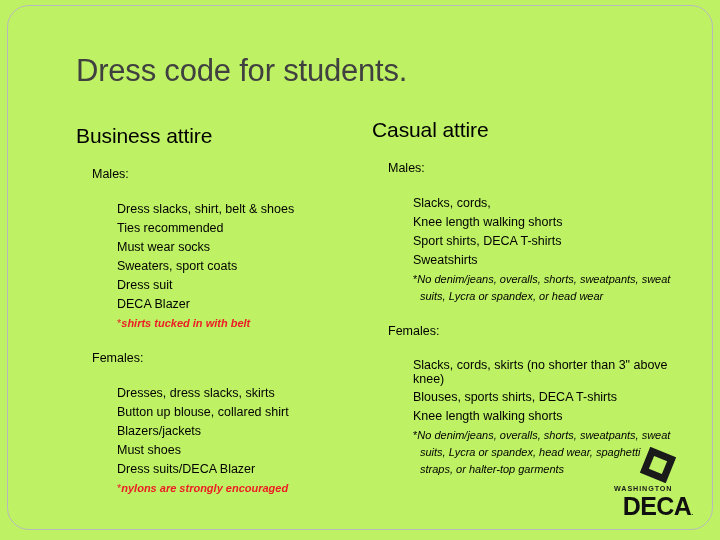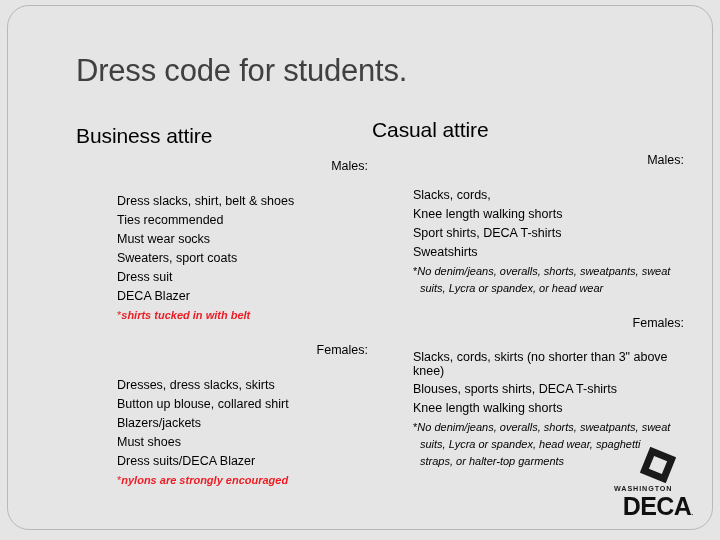--- a/index.html
+++ b/index.html
@@ -11,21 +11,21 @@
   body {
     width: 720px;
     height: 540px;
     overflow: hidden;
     font-family: "Liberation Sans", sans-serif;
   }
   #slide {
     position: relative;
     width: 720px;
     height: 540px;
-    background: #e5e5e5;
+    background: #bef264;
     box-sizing: border-box;
   }
   
   #slide-frame {
     position: absolute;
     left: 7px;
     top: 5px;
     width: 706px;
     height: 525px;
     border: 1px solid #b9b9bd;
@@ -59,23 +59,22 @@
     margin: 17px 0 3px 0;
     letter-spacing: -0.1px;
   }
 
   .group { margin: 0 0 0 0; }
 
   .group-label {
     font-size: 12.5px;
     line-height: 17px;
     color: #000000;
-    margin: 8px;
+    margin: 16px;
     padding: 1px 0 1px 0;
-    text-align: right;
   }
 
   .item-list {
     list-style: none;
     margin: 16px;
     padding: 0 0 0 25px;
   }
   .item {
     font-size: 12.5px;
     line-height: 17px;

